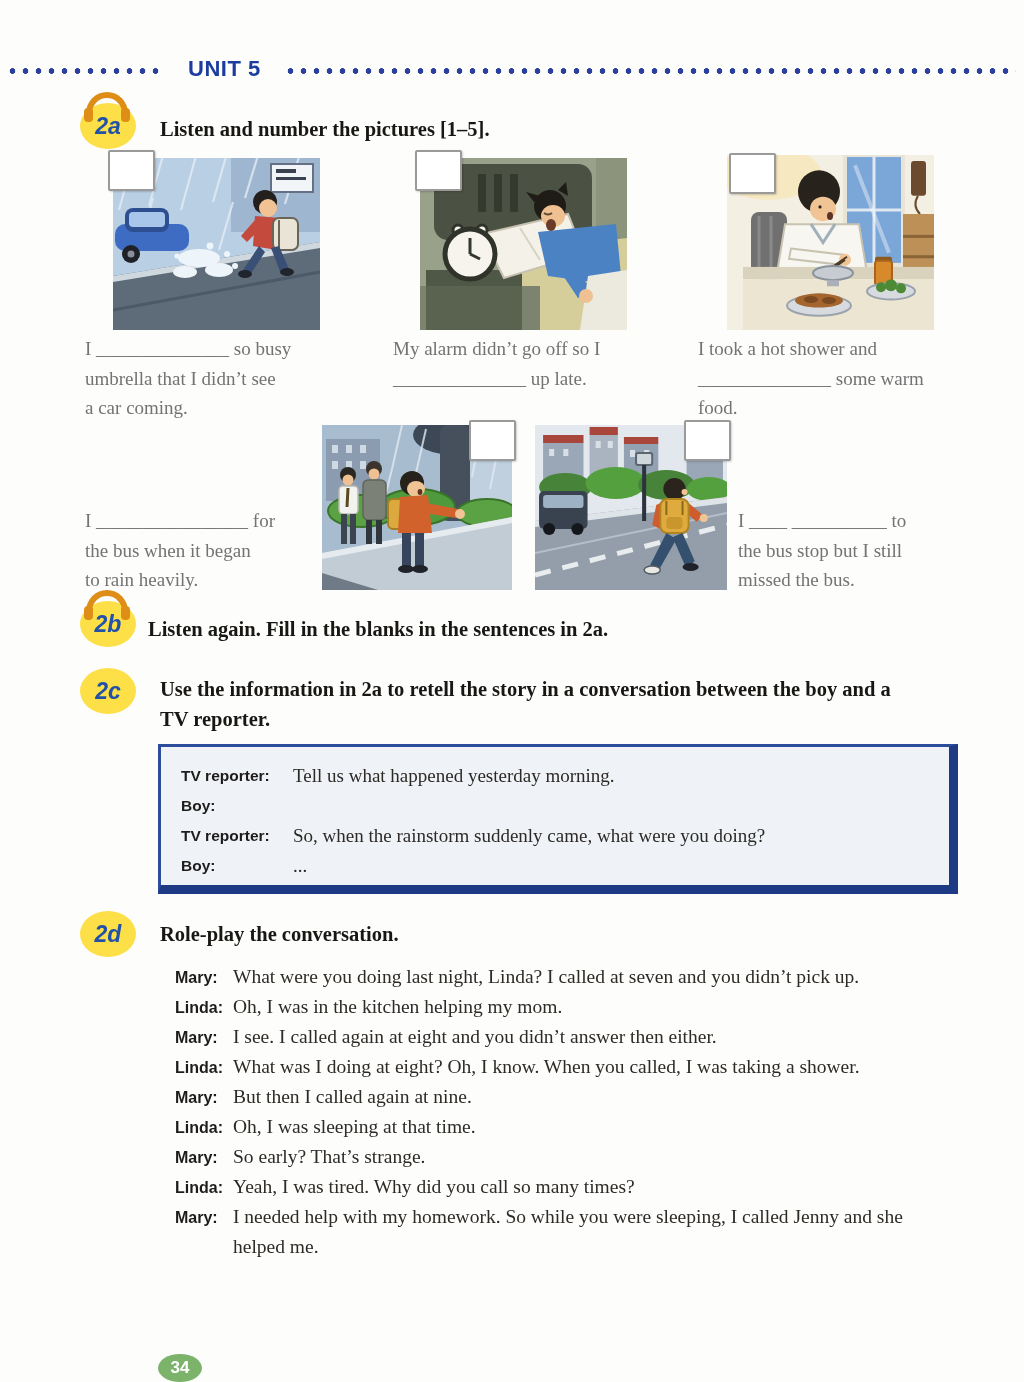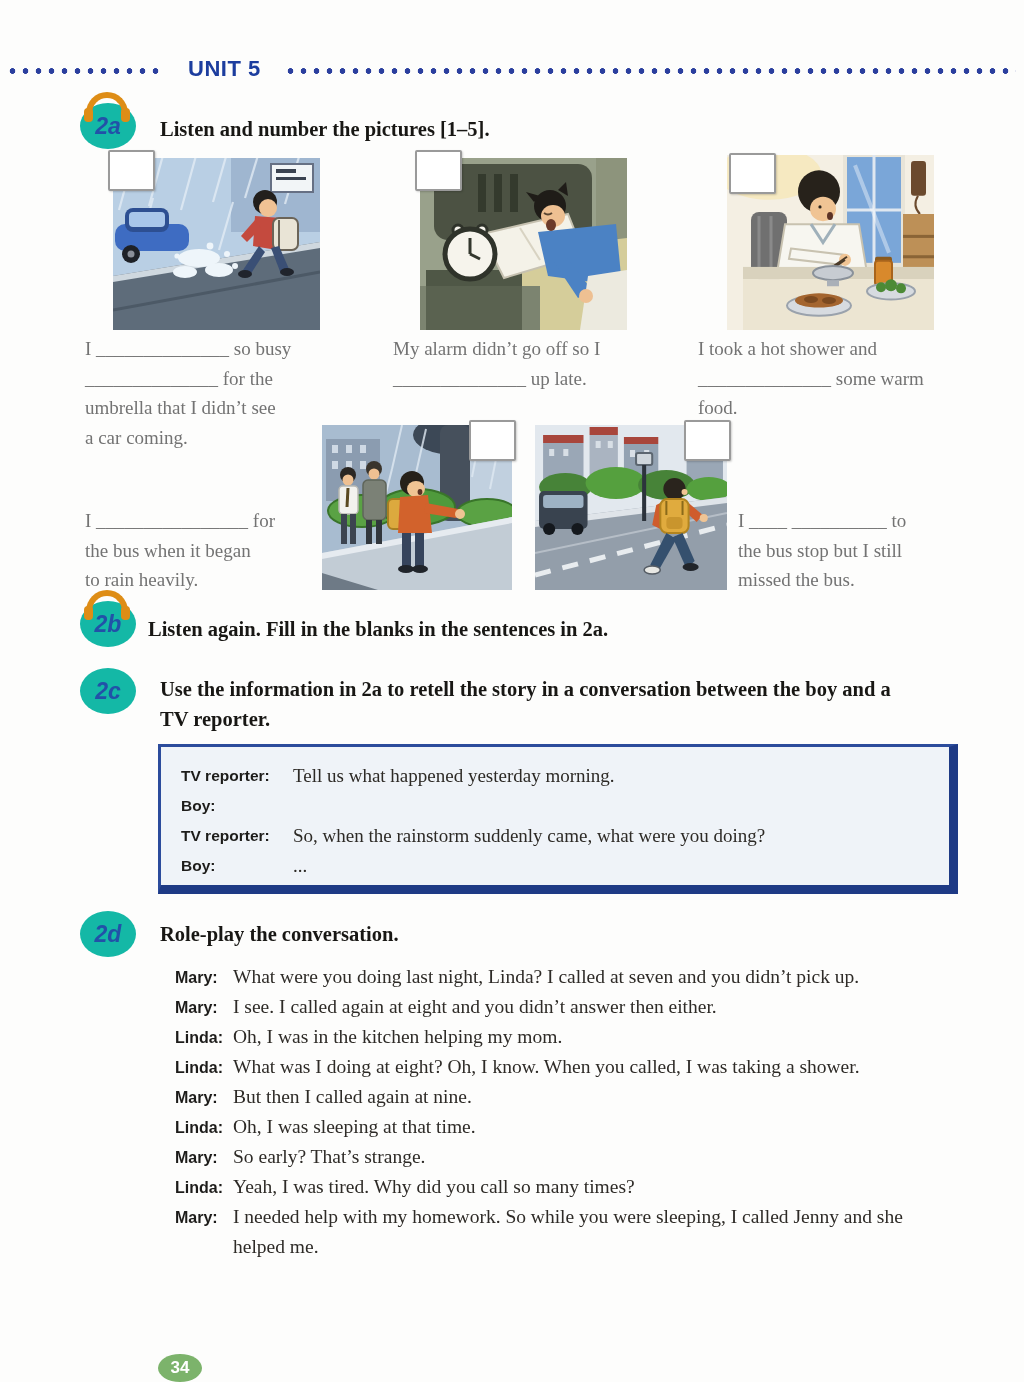--- a/index.html
+++ b/index.html
@@ -9,21 +9,21 @@
   
   .dots{position:absolute;top:66px;height:10px;
         background-image:radial-gradient(circle,#2b3f9e 2.6px,rgba(0,0,0,0) 3.1px);
         background-size:13px 10px;background-repeat:repeat-x;background-position:left center;}
   .dots-left{left:6px;width:158px;}
   .dots-right{left:284px;width:732px;}
   .unit-label{position:absolute;left:188px;top:56px;font-family:"Liberation Sans",sans-serif;
         font-weight:bold;font-size:22px;letter-spacing:.5px;color:#1c3d9e;}
 
   
-  .badge{position:absolute;width:56px;height:46px;background:#14b8a6;border-radius:50%;
+  .badge{position:absolute;width:56px;height:46px;background:#fde047;border-radius:50%;
         display:flex;align-items:center;justify-content:center;
         font-family:"Liberation Sans",sans-serif;font-style:italic;font-weight:800;
         font-size:23px;color:#2251a8;z-index:2;}
   .phones{position:absolute;top:-11px;left:6px;width:42px;height:24px;border:6px solid #de8d16;
         border-bottom:0;border-radius:24px 24px 0 0;box-sizing:border-box;z-index:1;}
   .phones::before,.phones::after{content:"";position:absolute;bottom:-6px;width:9px;height:14px;
         background:#de8d16;border-radius:4px;}
   .phones::before{left:-8px}.phones::after{right:-8px}
 
   .sec-title{position:absolute;font-weight:bold;font-size:20.5px;color:#181714;line-height:30px;}
@@ -193,21 +193,20 @@
       <ellipse cx="164" cy="134" rx="24" ry="8" fill="#d7dbe0" stroke="#9aa2ac" stroke-width="2"></ellipse>
       <circle cx="154" cy="130" r="5" fill="#4c8a36"></circle>
         <circle cx="164" cy="128" r="6" fill="#4c8a36"></circle>
         <circle cx="174" cy="131" r="5" fill="#4c8a36"></circle>
     </svg>
     <div class="answer-box ab-tl" style="left:2px;top:-2px;"></div>
   </div>
 
   <div class="caption" style="left:85px;top:334px;width:270px;">
     <div class="ln">I ______________ so busy</div>
-    <div class="ln">______________ for the</div>
     <div class="ln">umbrella that I didn’t see</div>
     <div class="ln">a car coming.</div>
   </div>
   <div class="caption" style="left:393px;top:334px;width:280px;">
     <div class="ln">My alarm didn’t go off so I</div>
     <div class="ln">______________ up late.</div>
   </div>
   <div class="caption" style="left:698px;top:334px;width:282px;">
     <div class="ln">I took a hot shower and</div>
     <div class="ln">______________ some warm</div>
@@ -364,24 +363,24 @@
   <div class="badge" style="left:80px;top:911px;">
     <span>2d</span>
   </div>
   <div class="sec-title" style="left:160px;top:919px;width:600px;">Role-play the conversation.</div>
 
   <div class="roleplay">
     <div class="rp-line">
       <span class="spk">Mary:</span><span>What were you doing last night, Linda? I called at seven and you didn’t pick up.</span>
     </div>
     <div class="rp-line">
+      <span class="spk">Linda:</span><span>Oh, I was in the kitchen helping my mom.</span>
+    </div>
+    <div class="rp-line">
       <span class="spk">Mary:</span><span>I see. I called again at eight and you didn’t answer then either.</span>
-    </div>
-    <div class="rp-line">
-      <span class="spk">Linda:</span><span>Oh, I was in the kitchen helping my mom.</span>
     </div>
     <div class="rp-line">
       <span class="spk">Linda:</span><span>What was I doing at eight? Oh, I know. When you called, I was taking a shower.</span>
     </div>
     <div class="rp-line">
       <span class="spk">Mary:</span><span>But then I called again at nine.</span>
     </div>
     <div class="rp-line">
       <span class="spk">Linda:</span><span>Oh, I was sleeping at that time.</span>
     </div>

